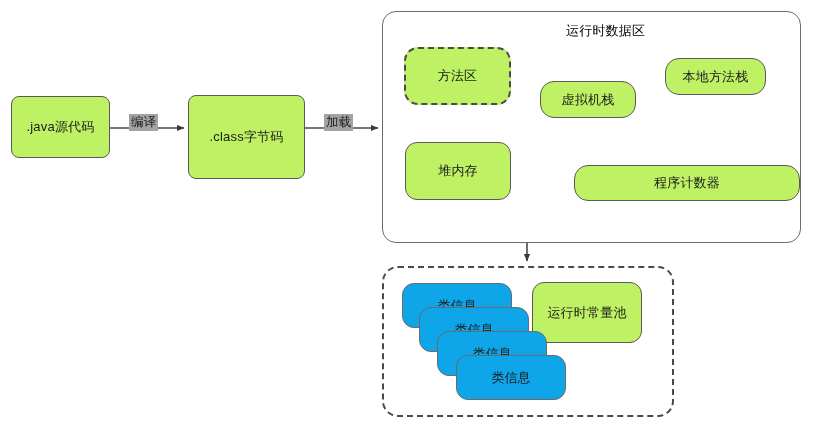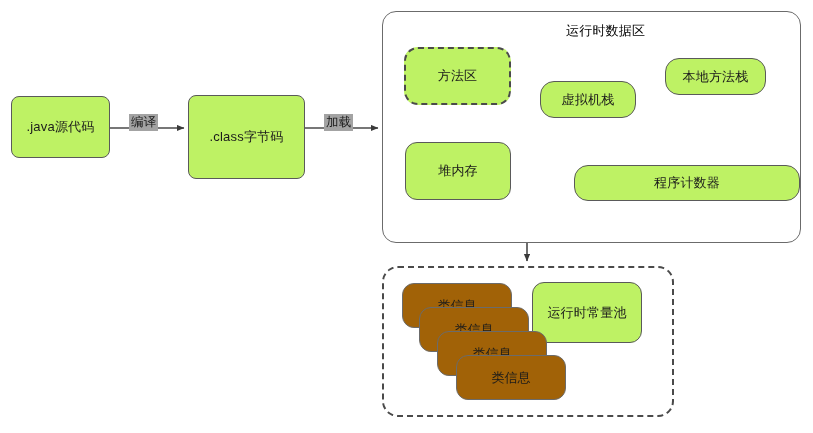--- a/index.html
+++ b/index.html
@@ -76,21 +76,21 @@
     overflow: visible;
   }
   .stacked {
     position: absolute;
     box-sizing: border-box;
     width: 110px;
     height: 45px;
     display: flex;
     align-items: center;
     justify-content: center;
-    background: #a16207;
+    background: #0ea5e9;
     border: 1.4px solid #6b6b6b;
     border-radius: 12px;
     font-size: 13px;
     color: #1b1b1b;
   }
   .two-line {
     flex-direction: row;
     border-radius: 8px;
   }
 </style>

